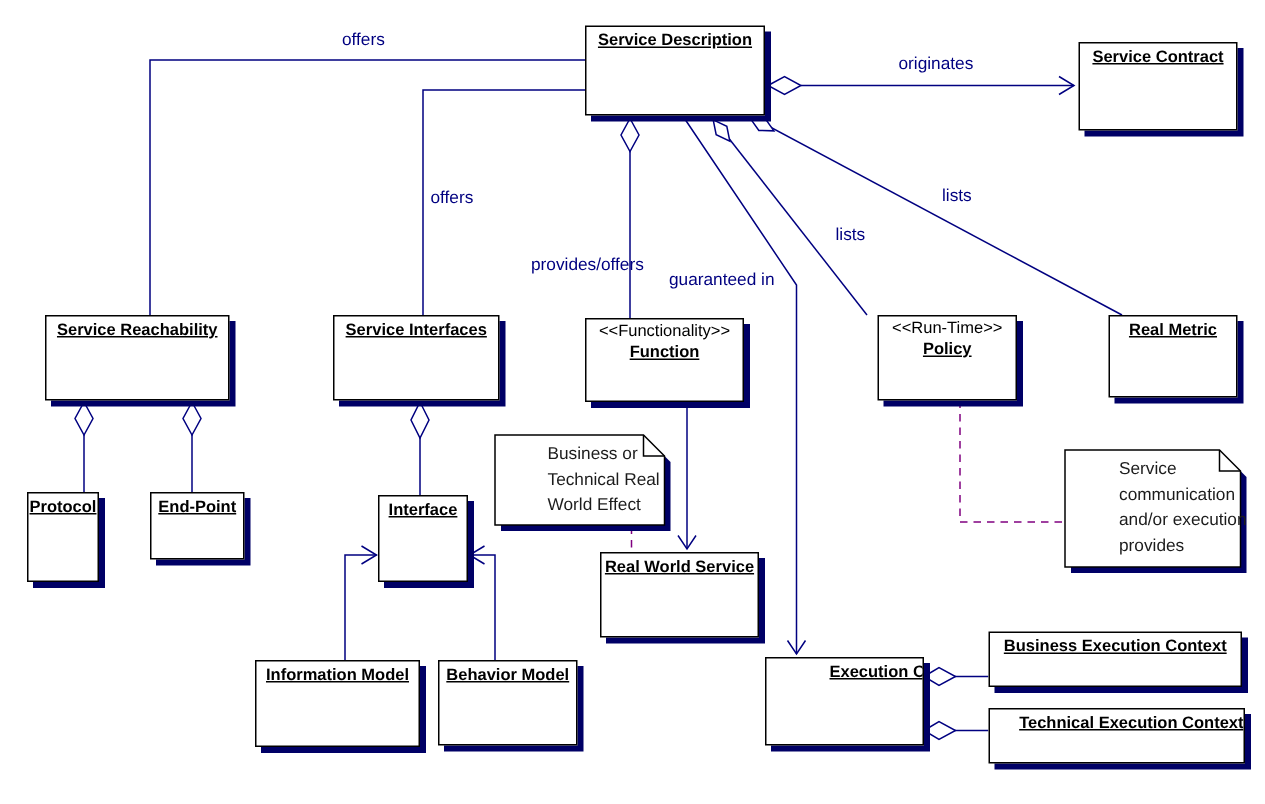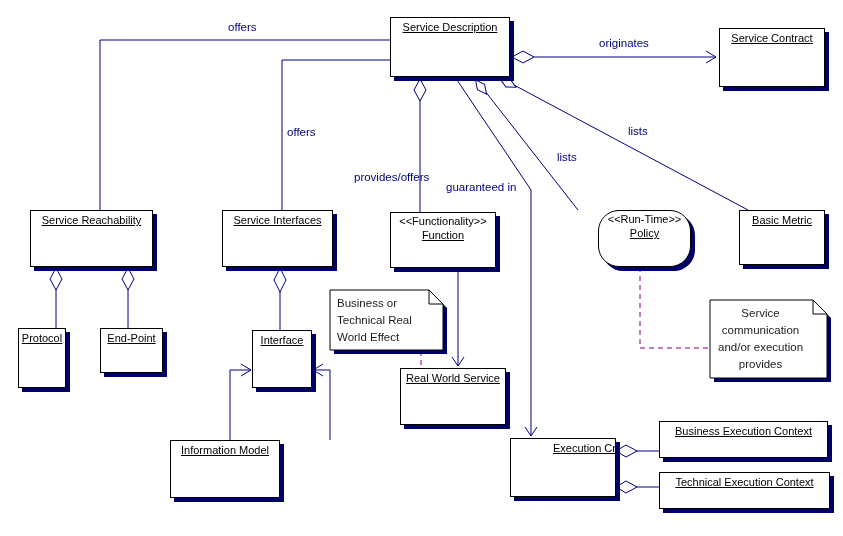--- a/index.html
+++ b/index.html
@@ -7,33 +7,33 @@
     position:relative;width:843px;height:536px;background:#ffffff;overflow:hidden;
     font-family:"Liberation Sans", sans-serif;
   }
   .layer{position:absolute;left:0;top:0;}
   .uml-box{
     position:absolute;box-sizing:border-box;background:#ffffff;
     border:1px solid #000000;box-shadow:4px 4px 0 #000066;
     text-align:center;padding-top:2px;white-space:nowrap;overflow:hidden;
   }
   .uml-box .title{
-    display:block;font-size:11px;font-weight:normal;color:#000000;
+    display:block;font-size:11px;font-weight:bold;color:#000000;
     text-decoration:underline;line-height:14px;
   }
   .uml-box .stereotype{
     display:block;font-size:11px;font-weight:normal;color:#000000;line-height:13px;
   }
   .edge-label{
     position:absolute;font-size:11.5px;color:#000080;white-space:nowrap;
   }
   .note-text{
     position:absolute;font-size:11.5px;color:#1c1c1c;line-height:17px;white-space:nowrap;
   }
-  .note-text span{display:block;}
+  .note-text span{display:block;margin-left:28px;}
 </style>
 </head>
 <body>
 
 <div class="canvas">
 
   <svg class="layer" width="843" height="536" viewBox="0 0 843 536">
     <g stroke="#000080" stroke-width="1" fill="none">
 
       <g>
@@ -146,69 +146,72 @@
 
   <div class="uml-box" style="left:222px;top:210px;width:111px;height:57px;">
     <span class="title">Service Interfaces</span>
   </div>
 
   <div class="uml-box" style="left:390px;top:212px;width:106px;height:56px;text-align:center;">
     <span class="stereotype">&lt;&lt;Functionality&gt;&gt;</span>
     <span class="title">Function</span>
   </div>
 
-  <div class="uml-box" style="left:598px;top:210px;width:93px;height:57px;border-radius:21px;">
+  <div class="uml-box" style="left:585px;top:210px;width:93px;height:57px;">
     <span class="stereotype">&lt;&lt;Run-Time&gt;&gt;</span>
     <span class="title">Policy</span>
   </div>
 
   <div class="uml-box" style="left:739px;top:210px;width:86px;height:55px;">
-    <span class="title">Basic Metric</span>
+    <span class="title">Real Metric</span>
   </div>
 
   <div class="uml-box" style="left:18px;top:328px;width:48px;height:60px;">
     <span class="title">Protocol</span>
   </div>
 
   <div class="uml-box" style="left:100px;top:328px;width:63px;height:45px;">
     <span class="title">End-Point</span>
   </div>
 
   <div class="uml-box" style="left:252px;top:330px;width:60px;height:58px;">
     <span class="title">Interface</span>
   </div>
 
   <div class="uml-box" style="left:170px;top:440px;width:110px;height:58px;">
     <span class="title">Information Model</span>
   </div>
 
+  <div class="uml-box" style="left:292px;top:440px;width:93px;height:57px;">
+    <span class="title">Behavior Model</span>
+  </div>
 
   <div class="uml-box" style="left:400px;top:368px;width:106px;height:57px;">
     <span class="title">Real World Service</span>
   </div>
 
   <div class="uml-box" style="left:510px;top:438px;width:106px;height:59px;padding-left:42px;">
     <span class="title">Execution Cntext</span>
   </div>
 
   <div class="uml-box" style="left:659px;top:421px;width:169px;height:37px;">
     <span class="title">Business Execution Context</span>
   </div>
 
-  <div class="uml-box" style="left:659px;top:472px;width:171px;height:37px;">
+  <div class="uml-box" style="left:659px;top:472px;width:171px;height:37px;text-align:right;">
     <span class="title">Technical Execution Context</span>
   </div>
 
   <div class="note-text" style="left:337px;top:295px;">
     <span>Business or</span>
     <span>Technical Real</span>
     <span>World Effect</span>
   </div>
 
-  <div class="note-text" style="left:718px;top:305px;text-align:center;">
+  <div class="note-text" style="left:718px;top:305px;">
     <span>Service</span>
     <span>communication</span>
     <span>and/or execution</span>
     <span>provides</span>
   </div>
 
   <span class="edge-label" style="left:228px;top:21px;">offers</span>
   <span class="edge-label" style="left:287px;top:126px;">offers</span>
   <span class="edge-label" style="left:599px;top:37px;">originates</span>
   <span class="edge-label" style="left:334px;top:171px;padding-left:20px;">provides/offers</span>

